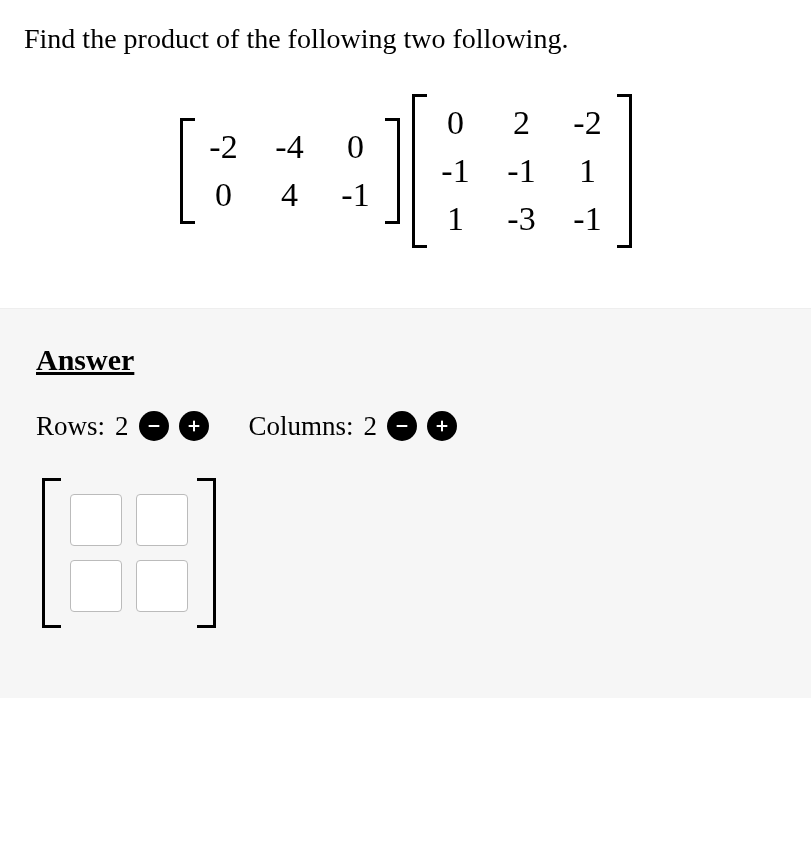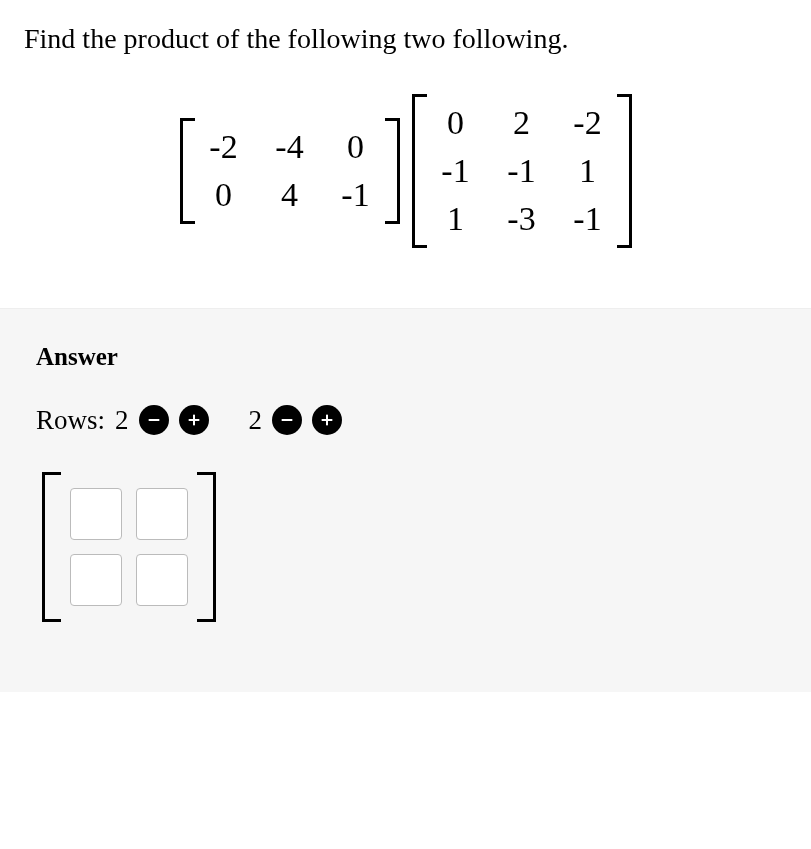--- a/index.html
+++ b/index.html
@@ -84,21 +84,22 @@
     .answer-panel {
       background: #f6f6f6;
       padding: 34px 36px 70px 36px;
       border-top: 1px solid #eee;
       margin-left: -24px;
       margin-right: -24px;
     }
     .answer-title {
       font-weight: bold;
       margin-bottom: 34px;
-      font-size: 25px;
+      font-size: 30px;
+      text-decoration: underline;
     }
     .controls-row {
       display: flex;
       align-items: center;
       gap: 40px;
       margin-bottom: 36px;
       font-size: 27px;
     }
     .control-group {
       display: flex;
@@ -177,20 +178,21 @@
           </svg>
       </span>
       <span class="round-btn">
         <svg viewBox="0 0 24 24">
             <rect x="4" y="10.5" width="16" height="3" fill="#fff"></rect>
             <rect x="10.5" y="4" width="3" height="16" fill="#fff"></rect>
           </svg>
       </span>
     </div>
     <div class="control-group">
+      <span>Columns:</span>
       <span>2</span>
       <span class="round-btn">
         <svg viewBox="0 0 24 24">
             <rect x="4" y="10.5" width="16" height="3" fill="#fff"></rect>
           </svg>
       </span>
       <span class="round-btn">
         <svg viewBox="0 0 24 24">
             <rect x="4" y="10.5" width="16" height="3" fill="#fff"></rect>
             <rect x="10.5" y="4" width="3" height="16" fill="#fff"></rect>

